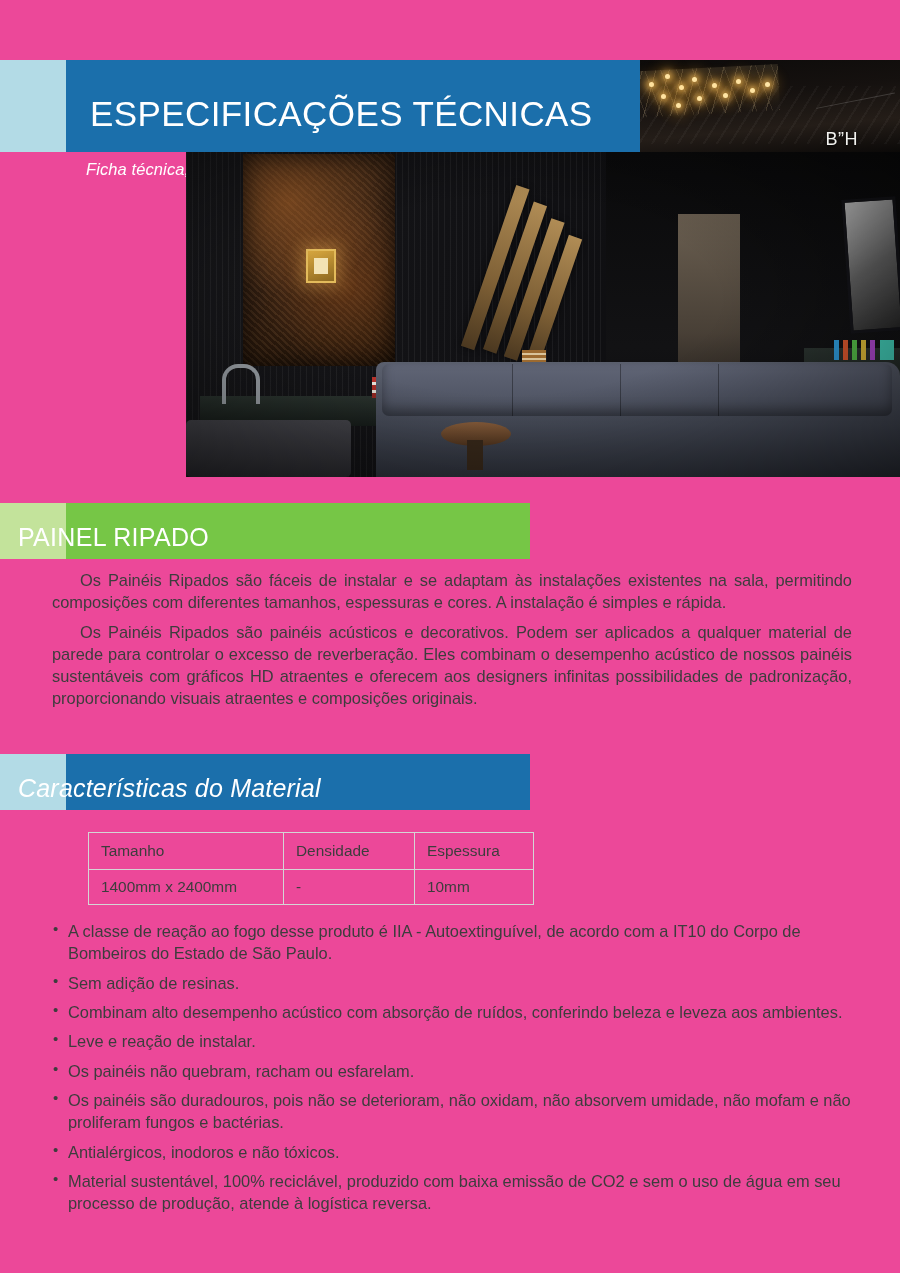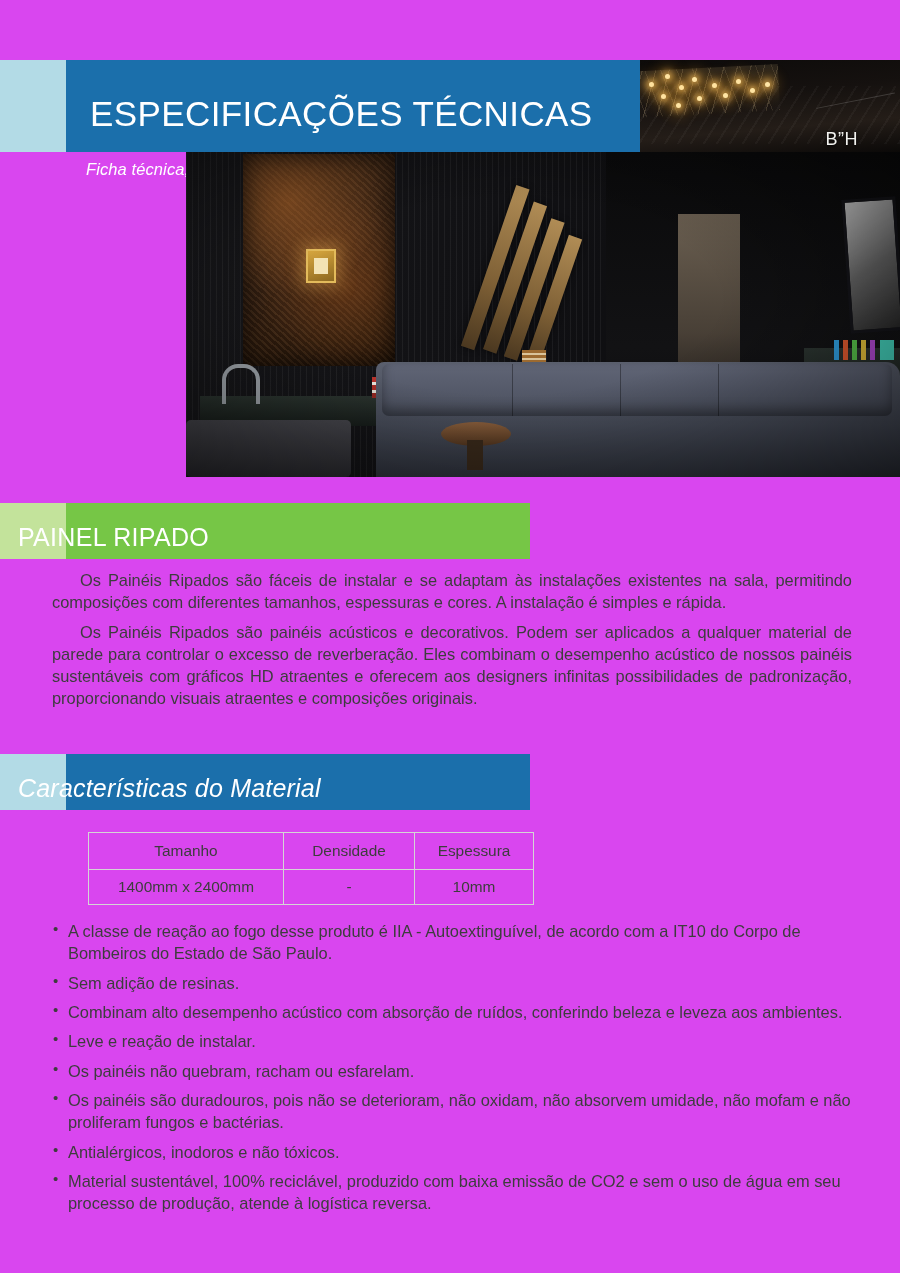--- a/index.html
+++ b/index.html
@@ -16,21 +16,21 @@
     font-family: "Liberation Sans", sans-serif;
     color: #3b3b3b;
     -webkit-font-smoothing: antialiased;
   }
 
   .page {
     position: absolute;
     inset: 0;
     width: 900px;
     height: 1273px;
-    background: #d946ef;
+    background: #ec4899;
   }
 
   
   .header-zone {
     position: absolute;
     left: 0;
     top: 47px;
     width: 900px;
     height: 105px;
   }
@@ -422,21 +422,21 @@
   .spec-table {
     position: absolute;
     left: 88px;
     top: 832px;
     border-collapse: collapse;
     font-size: 15.4px;
     color: #3d3d3d;
   }
   .spec-table th, .spec-table td {
     border: 1px solid #d5d5d5;
-    text-align: center;
+    text-align: left;
     font-weight: 400;
     padding: 8px 12px;
     white-space: nowrap;
   }
   .spec-table th { padding: 9px 12px; }
   .spec-table .col-tamanho  { width: 170px; }
   .spec-table .col-densidade { width: 106px; }
   .spec-table .col-espessura { width: 94px; }
 
   

